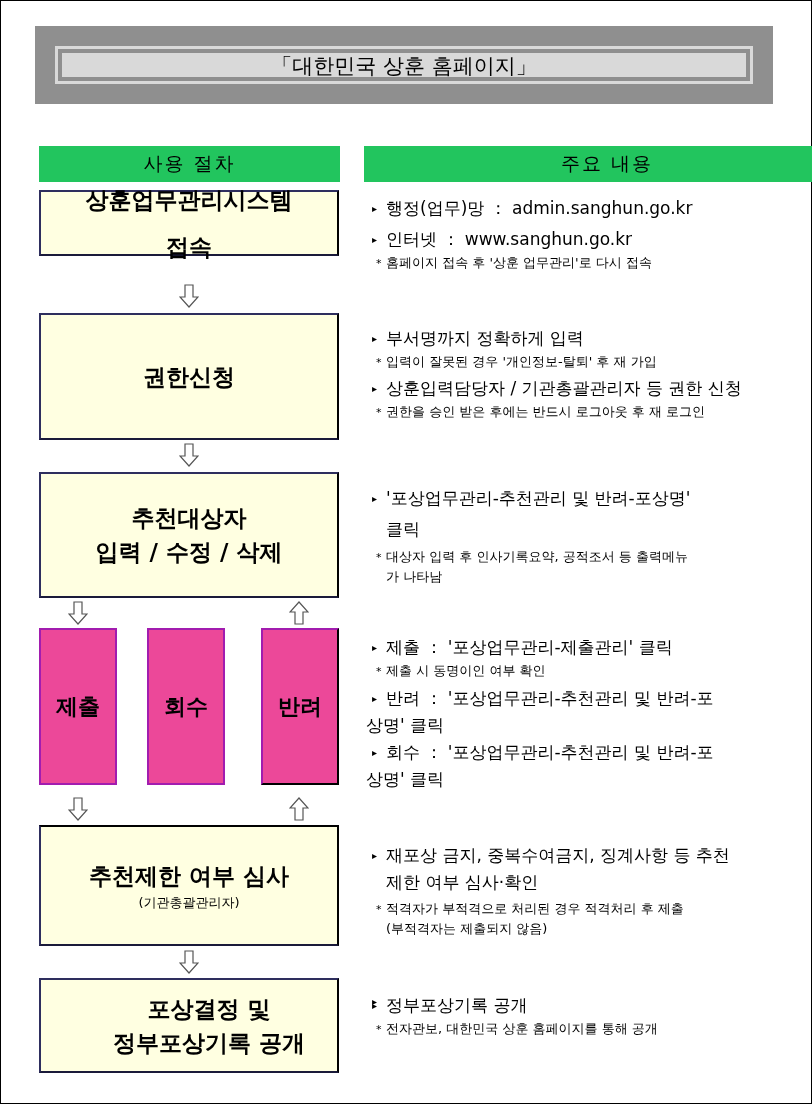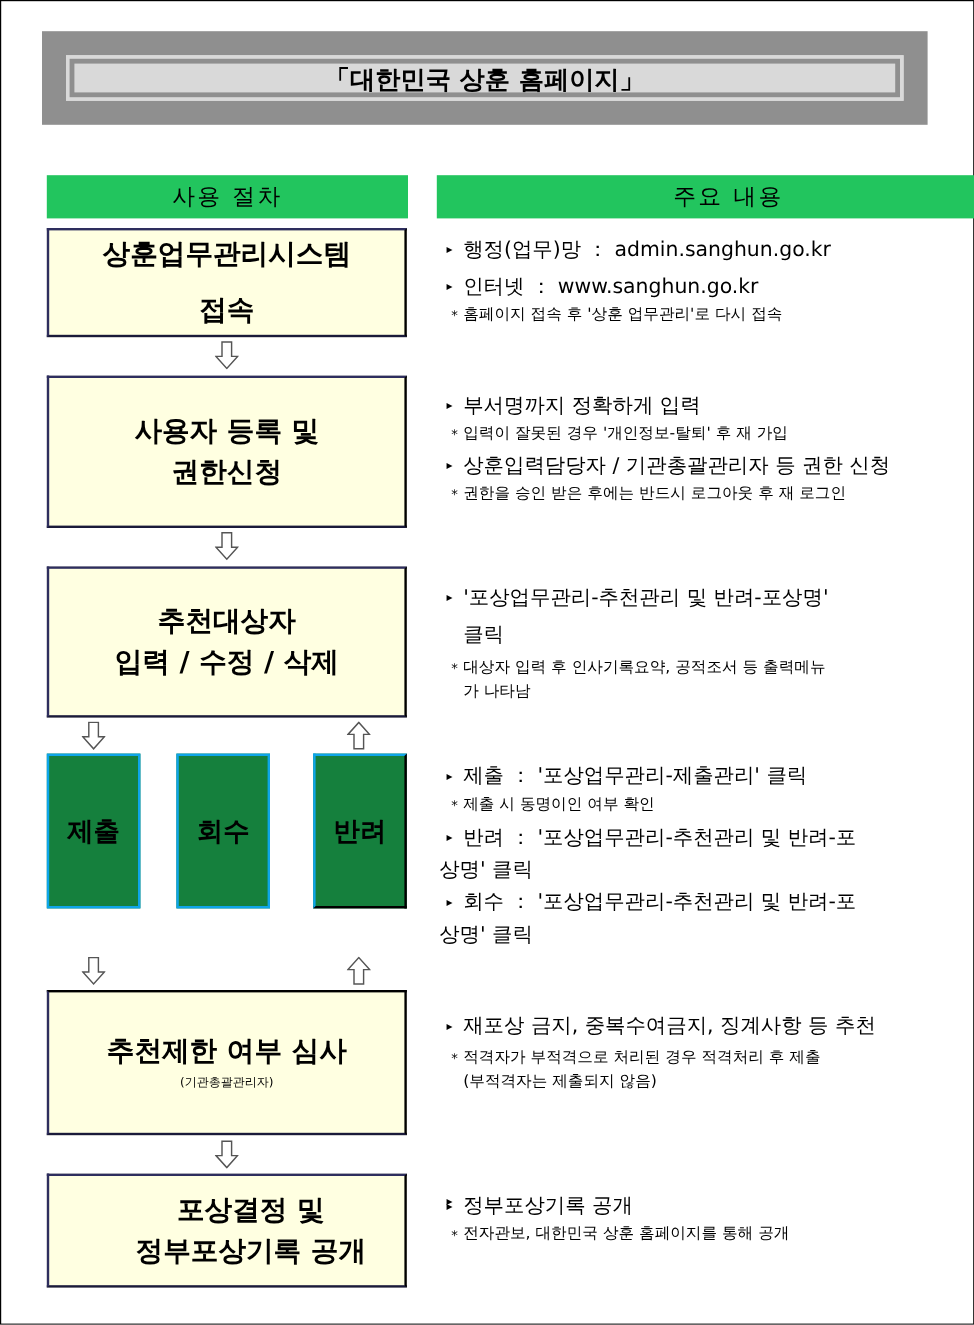--- a/index.html
+++ b/index.html
@@ -1,34 +1,34 @@
 <!DOCTYPE html>
 <html><head>
 <meta charset="utf-8">
 <style>
   html, body { margin:0; padding:0; background:#fff; }
   body { width:812px; height:1104px; position:relative; overflow:hidden;
          font-family: "DejaVu Sans", "Liberation Sans", sans-serif; color:#000; }
   .frame { position:absolute; left:0; top:0; width:810px; height:1102px; border:1px solid #000; }
   .title-box { position:absolute; left:35px; top:26px; width:738px; height:78px;
-               background:#8f8f8f; box-sizing:border-box; padding:20px;font-weight:bold; }
+               background:#8f8f8f; box-sizing:border-box; padding:20px; }
   .title-inner { width:100%; height:100%; box-sizing:border-box; border:3px solid #d9d9d9;
                  outline:4px solid #8f8f8f; outline-offset:-7px; background:#d9d9d9;
                  display:flex; flex-direction:column; align-items:center; justify-content:center; }
   .title-sub { font-size:21px; line-height:30px; margin-top:2px; }
   .title-main { font-size:32px; line-height:44px; letter-spacing:1px; }
   .col-head { position:absolute; top:146px; height:36px; background:#22c55e;
               display:flex; align-items:center; justify-content:center; font-size:19px; letter-spacing:2px; }
   .step { position:absolute; left:39px; width:300px; background:#ffffe1; box-sizing:border-box;
           border:2px solid #2e2e5e; border-right-color:#000; border-bottom-color:#1a1a3a;
           display:flex; flex-direction:column; align-items:center; justify-content:center;
           text-align:center; font-weight:bold; font-size:23px; line-height:34px; }
-  .step .sub { font-weight:normal; font-size:10px; line-height:20px; }
-  .mini { position:absolute; top:628px; height:129px; width:78px; background:#15803d; box-sizing:border-box;
-          border:2px solid #0ea5e9; display:flex; align-items:center; justify-content:center;
+  .step .sub { font-weight:normal; font-size:13px; line-height:20px; }
+  .mini { position:absolute; top:628px; height:157px; width:78px; background:#ec4899; box-sizing:border-box;
+          border:2px solid #a21caf; display:flex; align-items:center; justify-content:center;
           font-weight:bold; font-size:22px; }
   .arrow { position:absolute; width:20px; height:24px; }
   .content { position:absolute; left:372px; width:420px; font-size:17px; line-height:27px; }
   .content .item { position:relative; padding-left:14px; }
   .content .item .bullet { position:absolute; left:0; top:0; font-size:10px; }
   .content .note { font-size:13px; line-height:20px; padding-left:14px; position:relative; }
   .content .note .star { position:absolute; left:4px; top:1px; font-size:11px; }
   .b { font-weight:normal; }
 </style>
 </head>
@@ -49,30 +49,29 @@
   <defs>
     <symbol id="adown" viewBox="0 0 20 24">
         <path d="M6 1 H14 V13 H19 L10 23 L1 13 H6 Z" fill="#fff" stroke="#555" stroke-width="1.2"></path>
       </symbol>
     <symbol id="aup" viewBox="0 0 20 24">
         <path d="M6 23 H14 V11 H19 L10 1 L1 11 H6 Z" fill="#fff" stroke="#555" stroke-width="1.2"></path>
       </symbol>
   </defs>
 </svg>
 
-<div class="step" style="top:190px;height:91px;gap:13px;">
+<div class="step" style="top:190px;height:66px;gap:13px;">
   <div>상훈업무관리시스템</div>
   <div>접속</div>
 </div>
 <svg class="arrow" style="left:179px;top:284px;">
     <use href="#adown"></use>
   </svg>
 
 <div class="step" style="top:313px;height:127px;">
-  <div>사용자 등록 및</div>
   <div>권한신청</div>
 </div>
 <svg class="arrow" style="left:179px;top:443px;">
     <use href="#adown"></use>
   </svg>
 
 <div class="step" style="top:472px;height:126px;">
   <div>추천대상자</div>
   <div>입력 / 수정 / 삭제</div>
 </div>
@@ -180,20 +179,23 @@
   <div style="margin-left:-6px;">
     <span class="b">상명'</span><span> 클릭</span>
   </div>
 </div>
 
 <div class="content" style="top:842px;">
   <div class="item">
     <span class="bullet">▸</span>
     <span>재포상 금지, 중복수여금지, 징계사항 등 추천</span>
   </div>
+  <div class="item">
+    <span>제한 여부 심사·확인</span>
+  </div>
   <div class="note" style="margin-top:3px;">
     <span class="star">*</span>
     <span>적격자가 부적격으로 처리된 경우 적격처리 후 제출</span>
   </div>
   <div class="note">
     <span>(부적격자는 제출되지 않음)</span>
   </div>
 </div>
 
 <div class="content" style="top:988px;">

